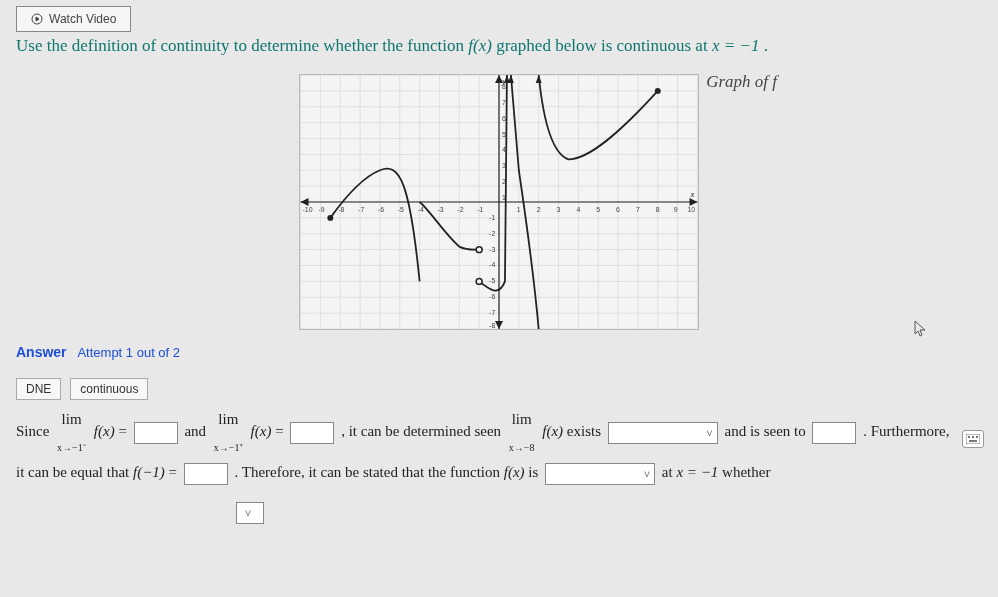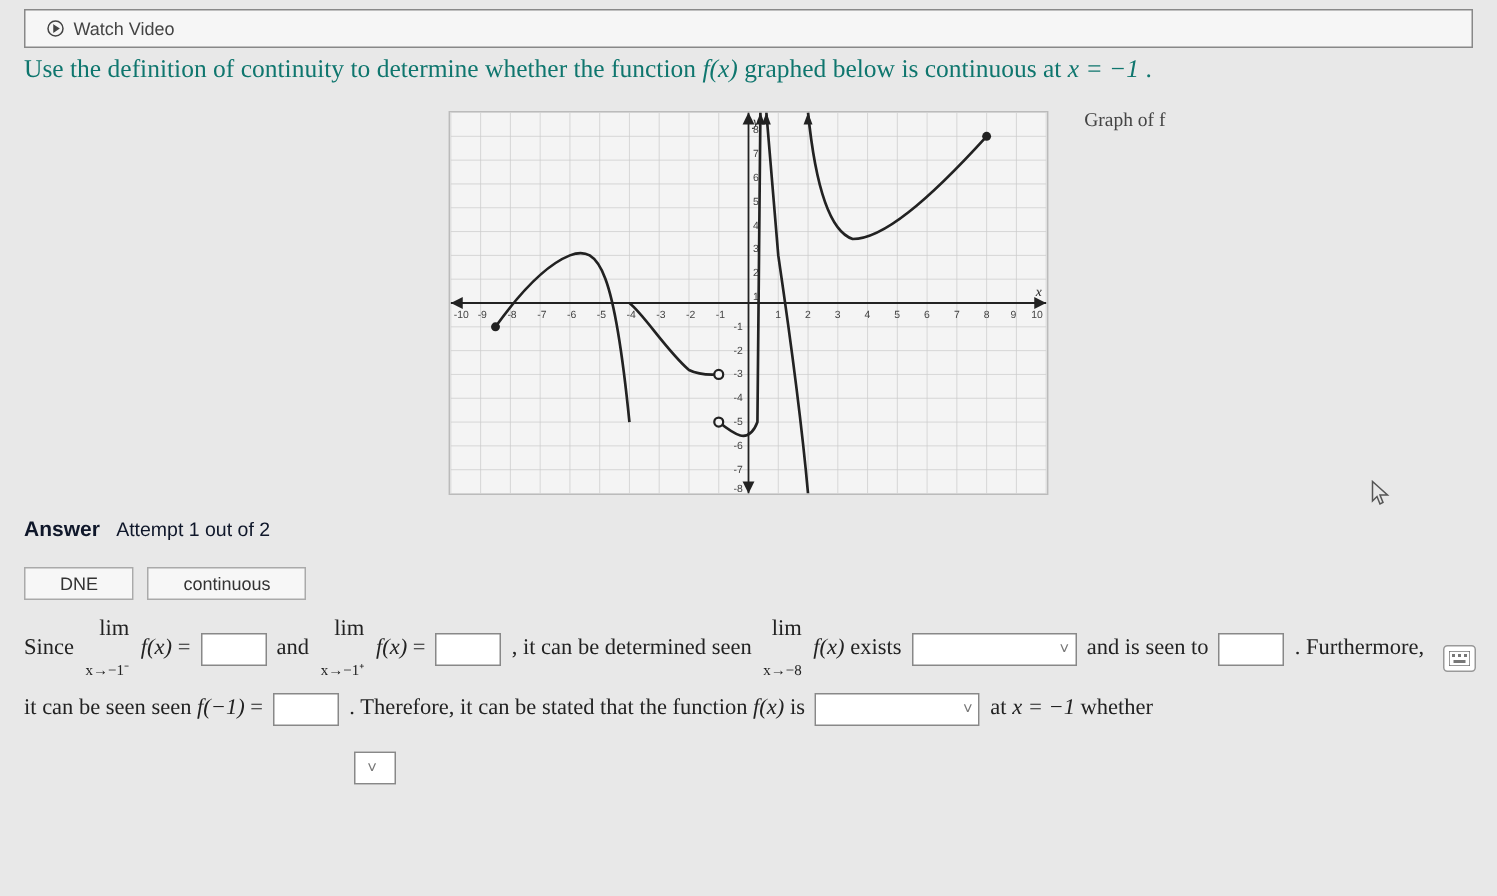--- a/index.html
+++ b/index.html
@@ -9,24 +9,22 @@
     font-family: Georgia, 'Times New Roman', serif;
     background: #e8e8e8;
     color: #333;
     width: 998px;
     height: 597px;
     overflow: hidden;
     position: relative;
   }
   .topbar {
     display: flex;
-    justify-content: flex-end;
     gap: 12px;
-    padding: 6px 16px 0 16px;
-    flex-direction: column;
+    padding: 6px 26px 0 16px;
   }
   .btn {
     border: 1px solid #888;
     background: #f6f6f6;
     padding: 5px 14px;
     font-size: 12px;
     color: #444;
     cursor: pointer;
     display: inline-flex;
     align-items: center;
@@ -57,35 +55,36 @@
   .plot {
     border: 1px solid #bbb;
     background: #f4f4f4;
     position: absolute;
     left: 10px; top: 10px;
   }
   .graph-title {
     position: absolute;
     top: 8px;
     right: -68px;
-    font-size: 13px;
+    font-size: 17px;
+    font-style: italic;
     color: #444;
     text-align: right;
   }
   .ans-section {
     padding: 10px 16px 0 16px;
     position: relative;
   }
-  .ans-header { font-family: Arial, sans-serif; font-size: 13px; color:#0f172a;}
+  .ans-header { font-family: Arial, sans-serif; font-size: 13px; color:#1d4ed8;}
   .ans-header b { font-weight: bold; font-size: 14px;}
   .pillrow { margin-top: 18px; }
   .pill {
     display: inline-block;
     border: 1px solid #aaa;
-    padding: 3px 23px;
+    padding: 3px 9px;
     font-size: 12px;
     font-family: Arial, sans-serif;
     background: #f7f7f7;
     margin-right: 5px;
     cursor: pointer;
   }
   .flow {
     margin-top: 12px;
     font-size: 15px;
     line-height: 2.6;
@@ -113,21 +112,21 @@
     padding-right: 4px;
     color:#777;
     font-family: Arial, sans-serif;
     line-height: 20px;
     cursor: pointer;
   }
   .dropdown.small { min-width:28px; text-align:center; }
   .limit {
     display: inline-block;
     vertical-align: middle;
-    text-align: right;
+    text-align: center;
     line-height: 1;
     margin: 0 4px;
   }
   .limit .top { font-size: 15px; }
   .limit .bot { font-size: 10px; display:block;margin-top:16px;}
   .fx { font-style: italic; }
   .cursor { position:absolute; right:70px; top:320px; font-size:14px; color:#444;}
   .sideicon {
     position:absolute;
     right: 14px;
@@ -333,21 +332,21 @@
       <span class="top">lim</span>
       <span class="bot">x→−8</span>
     </span>
     <span class="fx">f(x)</span>
     <span> exists</span>
     <span class="dropdown">˅</span>
     <span>  and is seen to </span>
     <span class="blank"></span>
     <span>. Furthermore,</span>
     <br>
-    <span>it can be seen seen </span>
+    <span>it can be equal that </span>
     <span class="fx">f(−1)</span>
     <span> = </span>
     <span class="blank"></span>
     <span>. Therefore, it can be stated that the function </span>
     <span class="fx">f(x)</span>
     <span> is </span>
     <span class="dropdown">˅</span>
     <span>  at </span>
     <span class="math">x = −1</span>
     <span> whether</span>

